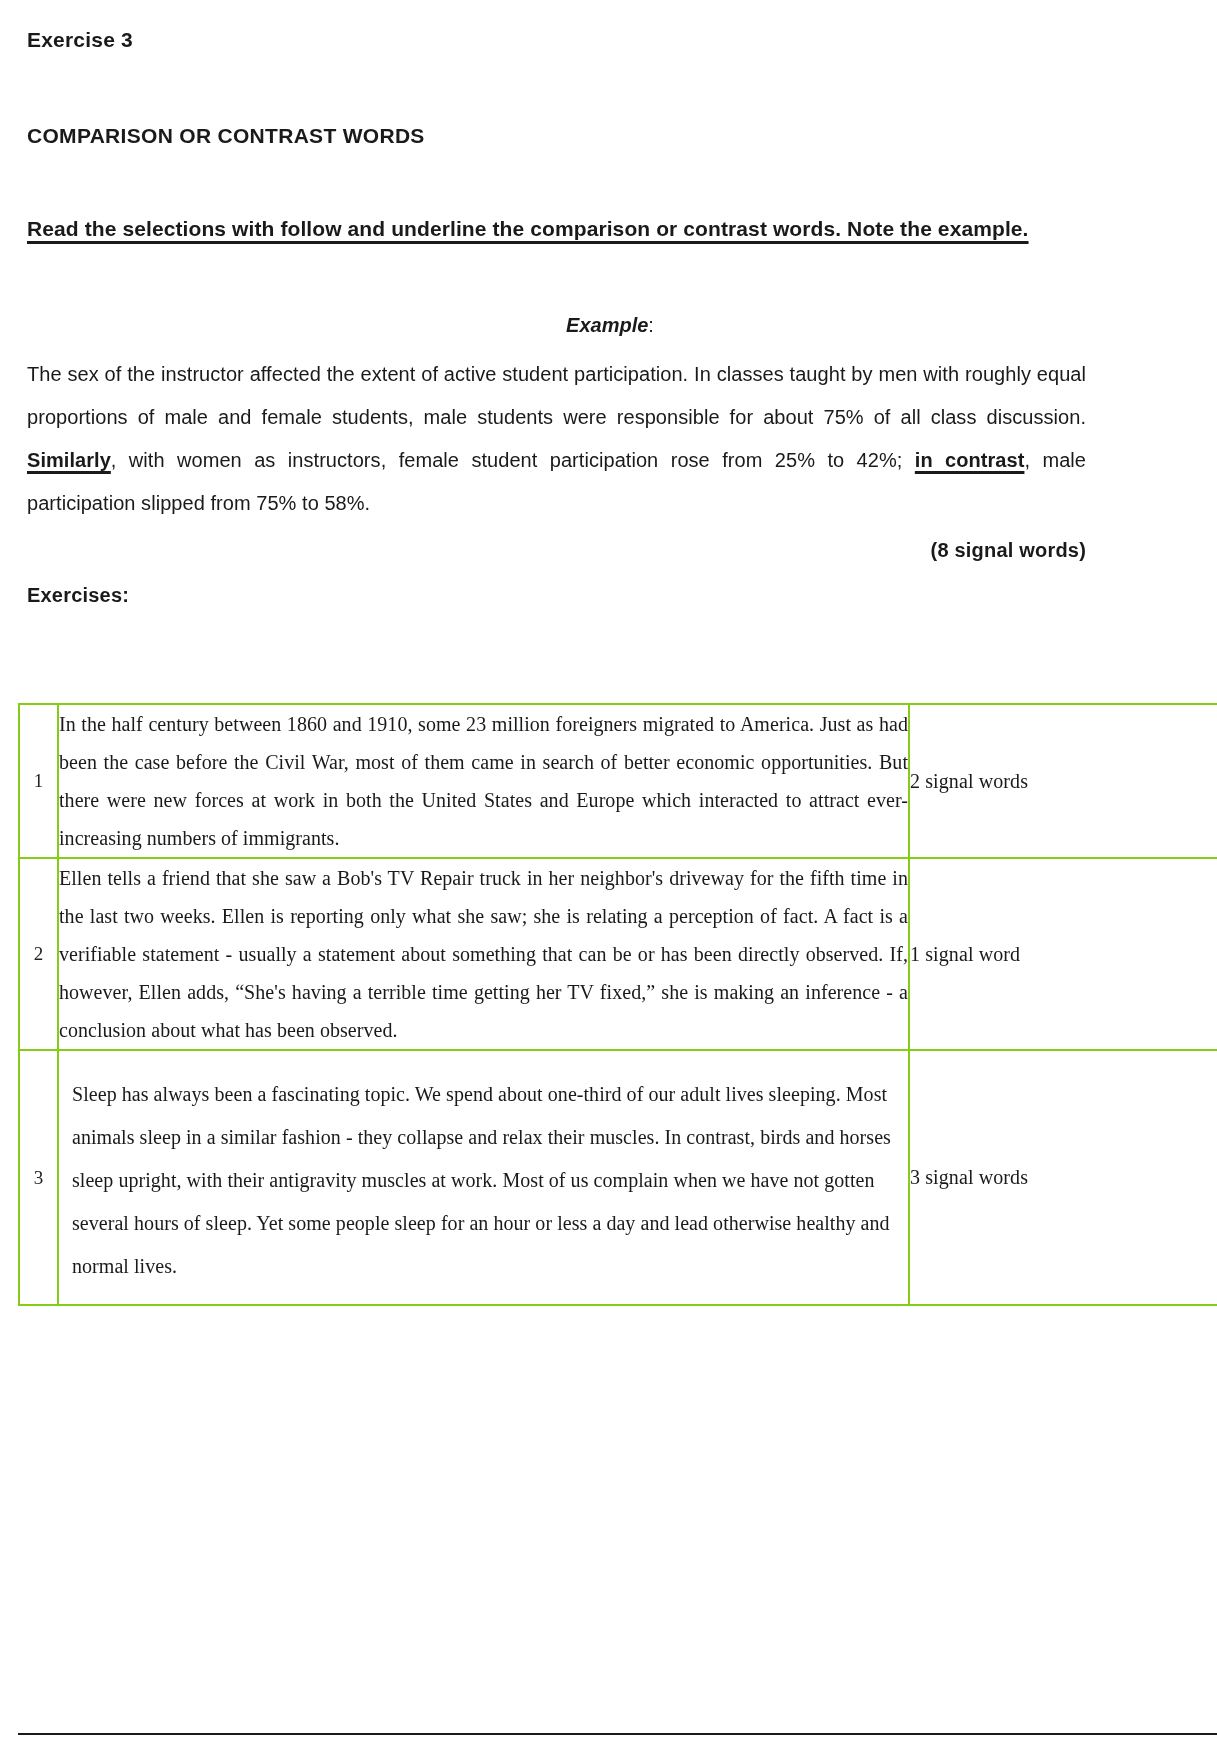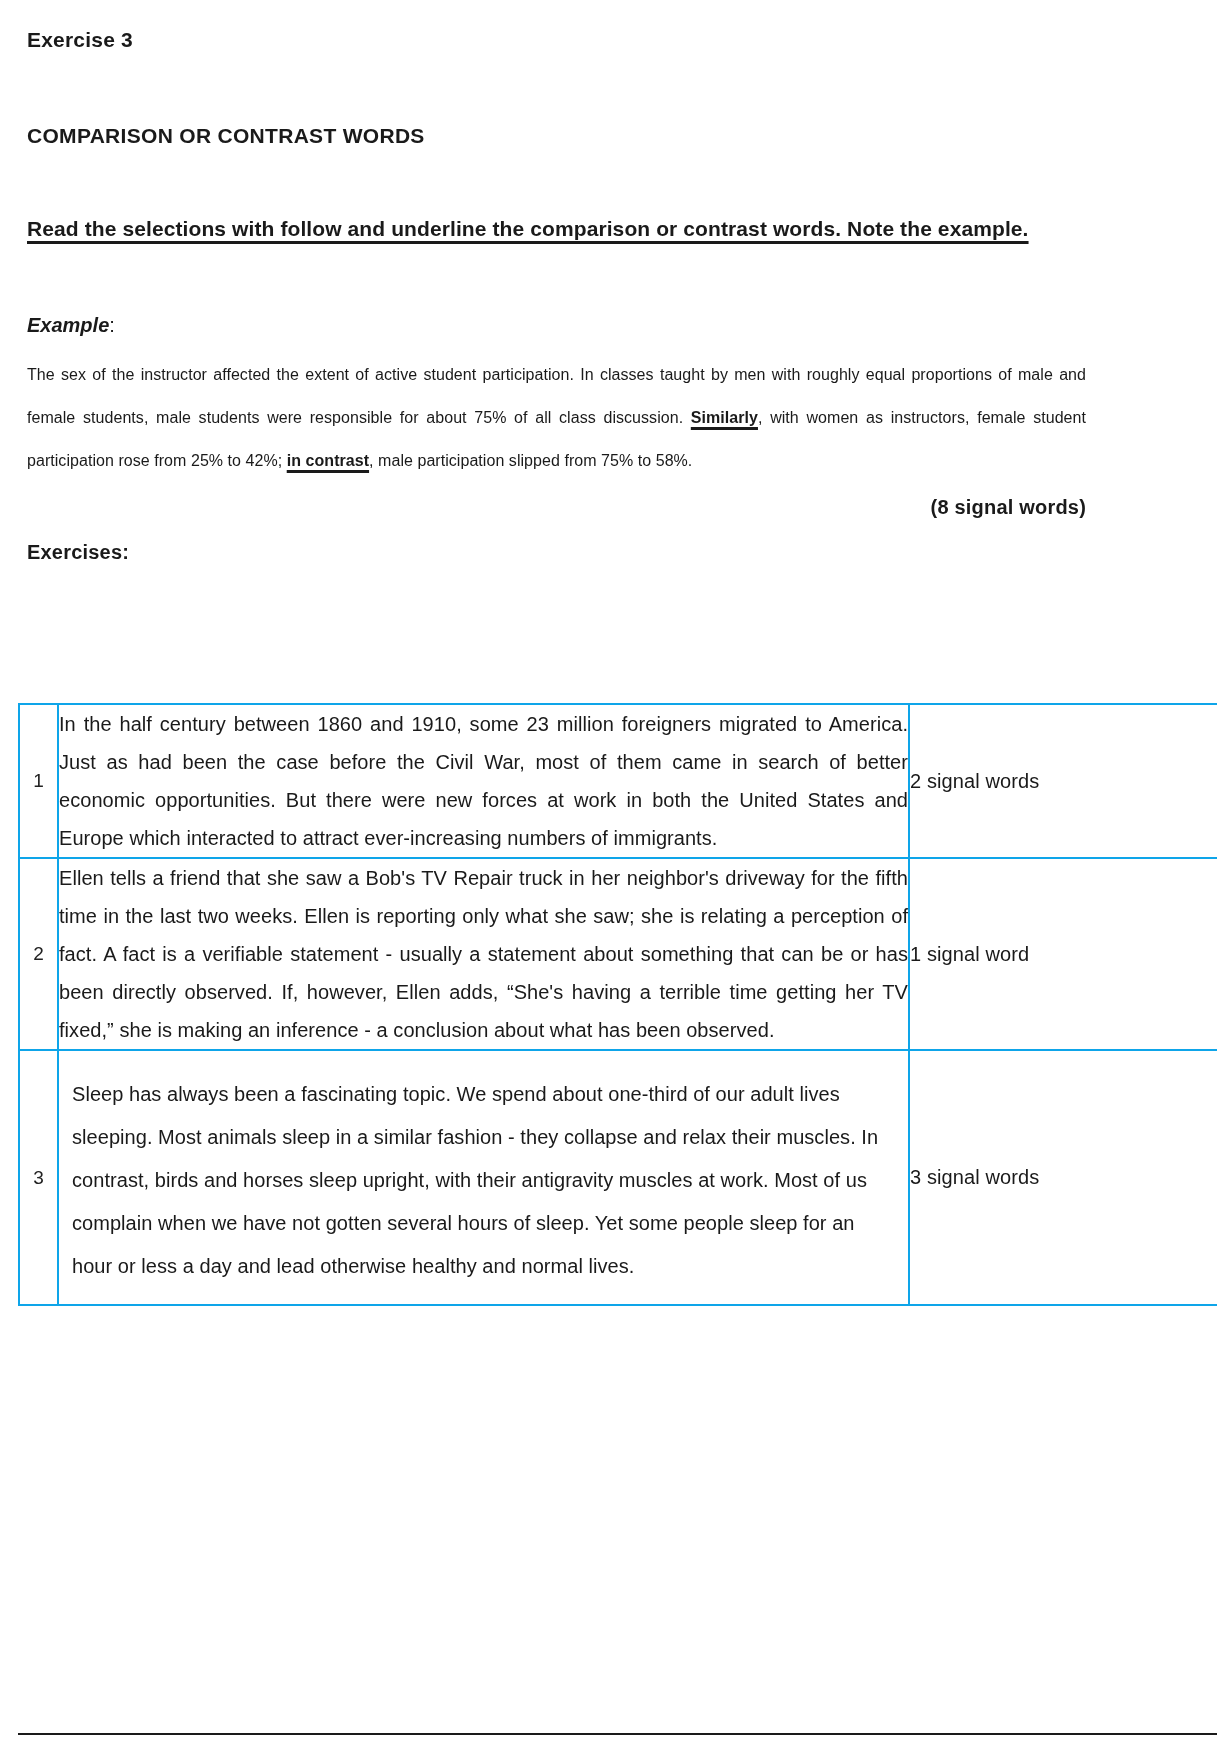--- a/index.html
+++ b/index.html
@@ -48,28 +48,29 @@
     text-decoration: underline;
     text-underline-offset: 5px;
     text-decoration-thickness: 3px;
   }
 
   .example-label {
     font-size: 20px;
     font-style: italic;
     font-weight: bold;
     margin: 62px 0 0 0;
+    text-align: center;
   }
   .example-label .colon {
     font-style: normal;
     font-weight: normal;
   }
 
   .example-body {
-    font-size: 16px;
+    font-size: 20px;
     line-height: 43px;
     text-align: justify;
     margin: 16px 0 0 0;
     max-width: 1059px;
     letter-spacing: 0.05px;
   }
   .sig {
     font-weight: bold;
     text-decoration: underline;
     text-underline-offset: 4px;
@@ -95,23 +96,24 @@
   
   .ex-table {
     position: absolute;
     left: 18px;
     top: 703px;
     width: 1216px;
     border-collapse: collapse;
     table-layout: fixed;
   }
   .ex-table td {
-    border: 2px solid #0ea5e9;
+    border: 2px solid #84cc16;
     vertical-align: middle;
     padding: 0;
+    font-family: Liberation Serif, serif;
   }
   .col-num { width: 39px; }
   .col-txt { width: 851px; }
   .col-cnt { width: 324px; }
 
   .num-cell {
     text-align: center;
     font-size: 19px;
     color: #222;
   }

